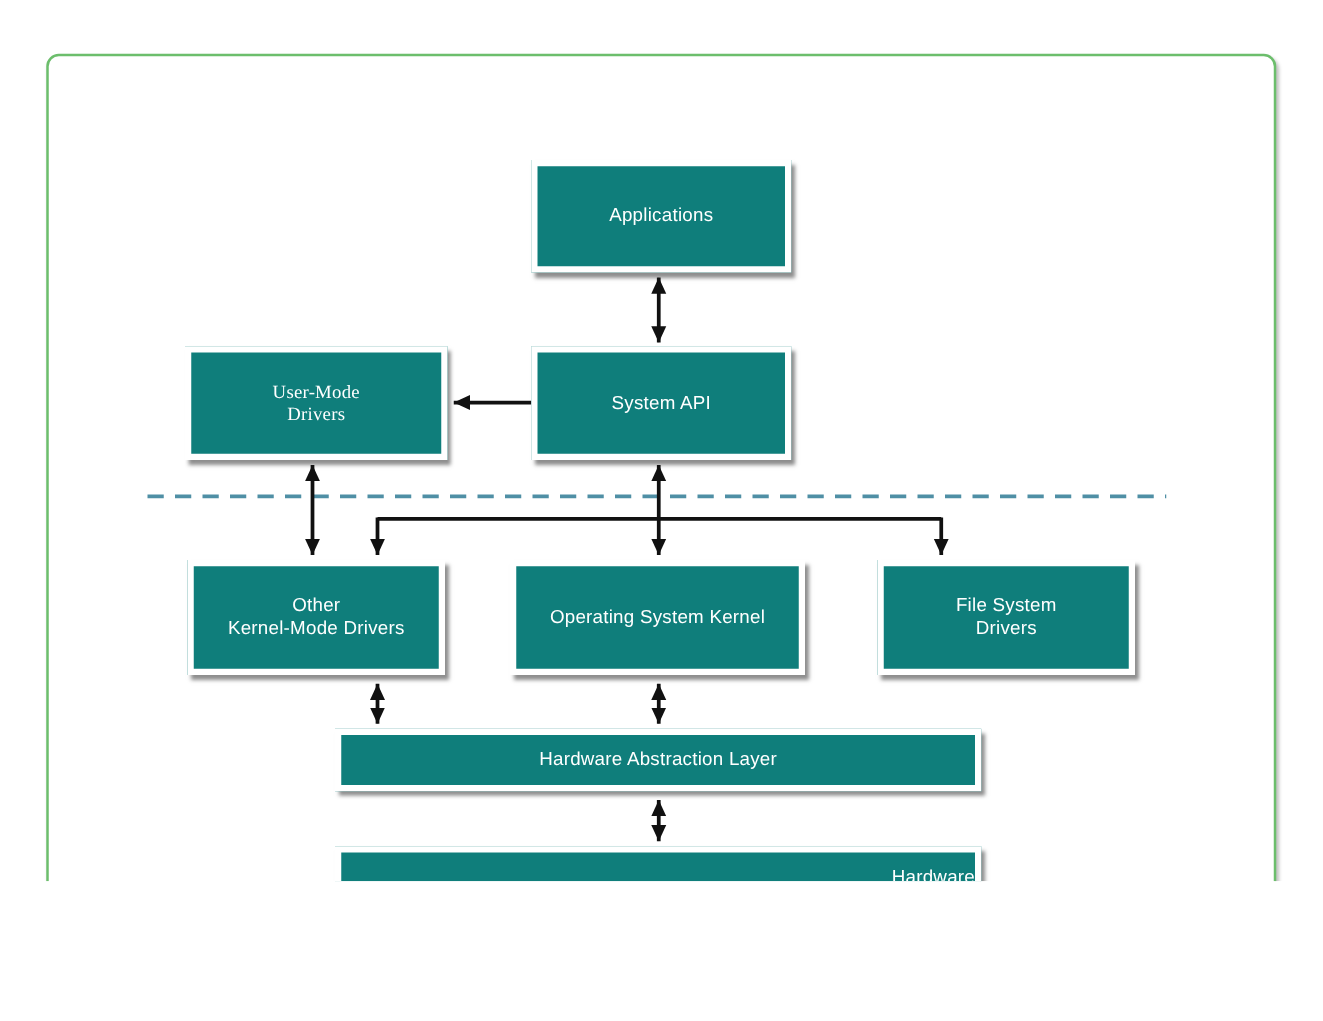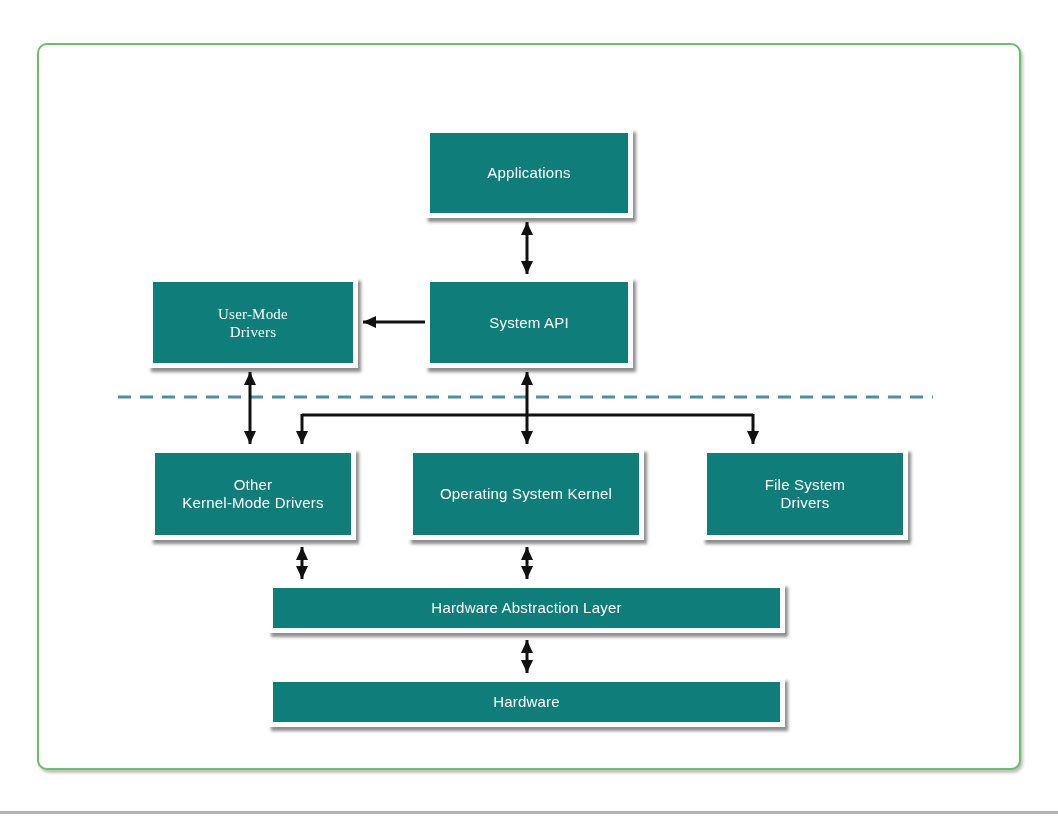--- a/index.html
+++ b/index.html
@@ -1,19 +1,19 @@
 <!DOCTYPE html>
 <html><head>
 <meta charset="utf-8">
 <style>
   html, body { margin: 0; padding: 0; background: #ffffff; }
   .canvas {
     position: relative;
     width: 1058px;
-    height: 817px;
+    height: 705px;
     background: #ffffff;
     font-family: "Liberation Sans", sans-serif;
     overflow: hidden;
   }
   .frame {
     position: absolute;
     left: 37px; top: 43px;
     width: 980px; height: 723px;
     border: 2px solid #6CBE6C;
     border-radius: 10px;
@@ -51,21 +51,21 @@
     letter-spacing: 0.2px;
   }
   
   .n-applications { left: 425px; top: 128px; width: 208px; height: 90px; }
   .n-user-mode-drivers { left: 148px; top: 277px; width: 210px; height: 91px; font-family: Liberation Serif, serif; }
   .n-windows-api { left: 425px; top: 277px; width: 208px; height: 91px; }
   .n-other-kernel-mode-drivers { left: 150px; top: 448px; width: 206px; height: 92px; }
   .n-operating-system-kernel { left: 408px; top: 448px; width: 236px; height: 92px; }
   .n-file-system-drivers { left: 702px; top: 448px; width: 206px; height: 92px; align-items: center; }
   .n-hardware-abstraction-layer { left: 268px; top: 583px; width: 517px; height: 50px; }
-  .n-hardware { left: 268px; top: 677px; width: 517px; height: 50px; }
+  .n-hardware { left: 268px; top: 677px; width: 517px; height: 50px; justify-content: flex-end; }
 </style>
 </head>
 <body>
 
 <div class="canvas">
 
   <div class="frame"></div>
 
   <svg class="connector-layer" width="1058" height="817" viewBox="0 0 1058 817" xmlns="http://www.w3.org/2000/svg">
     <defs>

